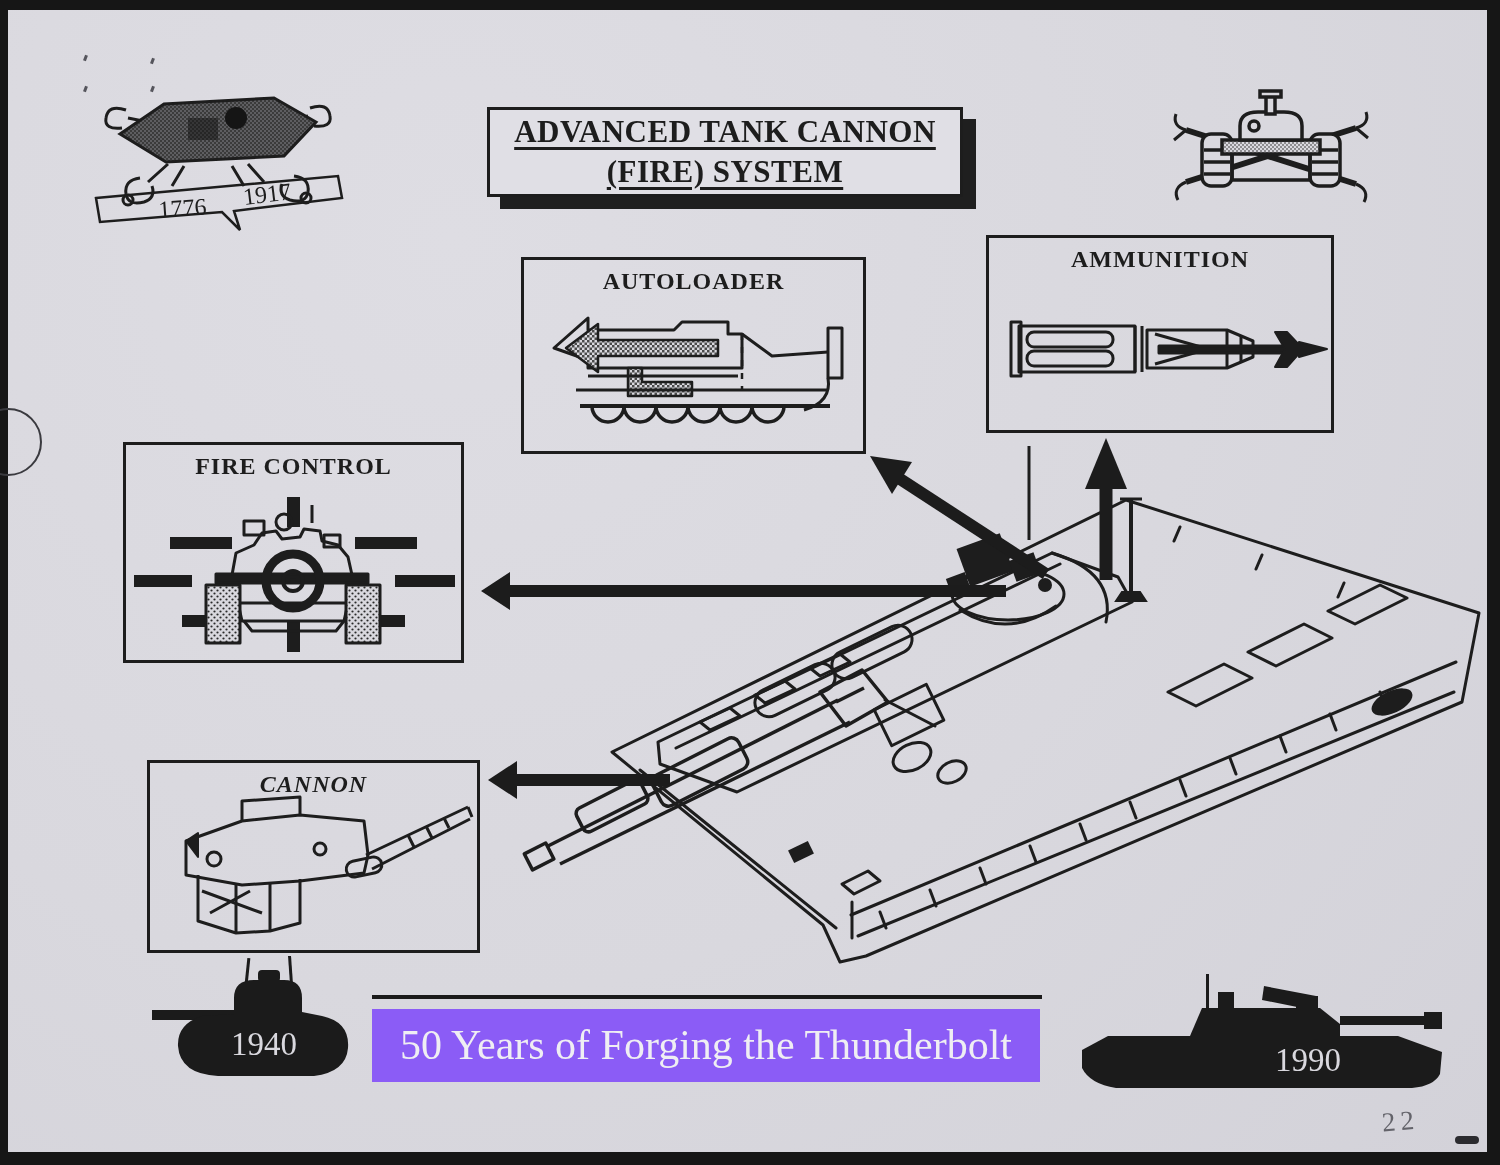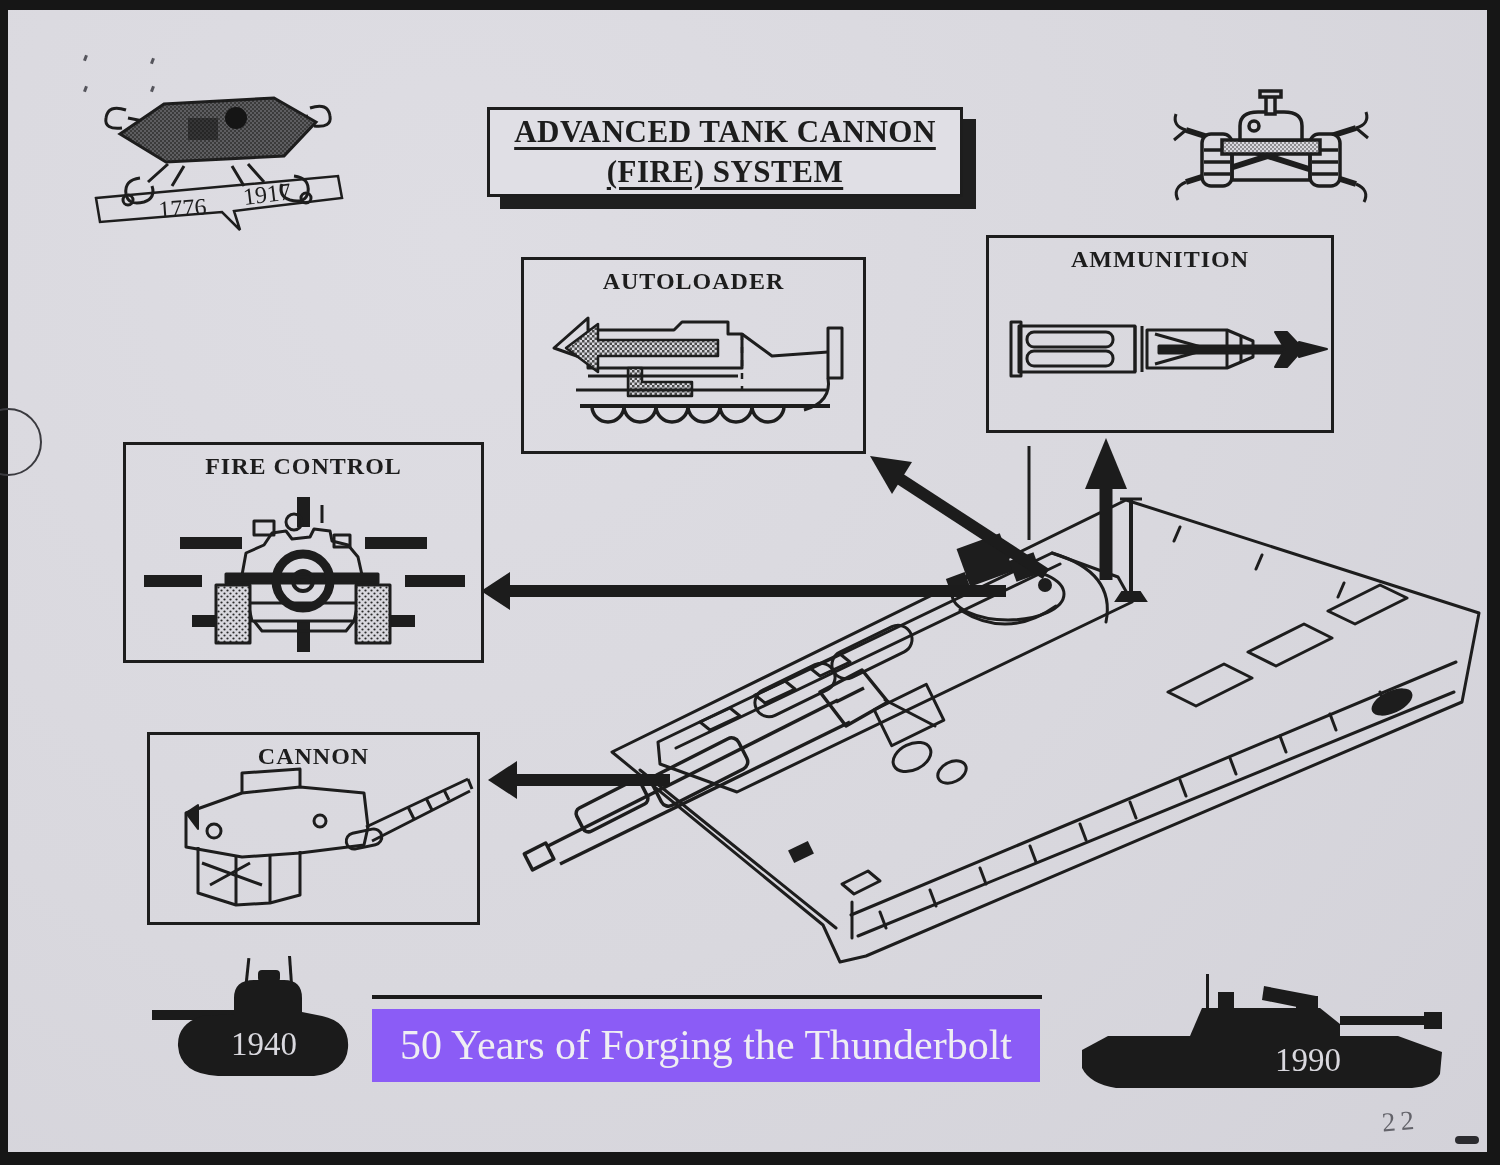--- a/index.html
+++ b/index.html
@@ -32,22 +32,22 @@
   
   .cbox{position:absolute;border:3px solid #1d1d1d;}
   .cbox-label{
     position:absolute;left:0;right:0;top:8px;text-align:center;
     font-size:24px;font-weight:bold;color:#1d1d1d;letter-spacing:1px;
   }
   .cbox-art{position:absolute;left:0;top:0;width:100%;height:100%;}
 
   #box-autoloader{left:521px;top:257px;width:339px;height:191px;}
   #box-ammunition{left:957px;top:235px;width:342px;height:192px;margin-left:29px;}
-  #box-firecontrol{left:123px;top:442px;width:335px;height:215px;padding-left:20px;}
-  #box-cannon{left:147px;top:732px;width:327px;height:187px;}
+  #box-firecontrol{left:123px;top:442px;width:335px;height:215px;}
+  #box-cannon{left:147px;top:760px;width:327px;height:187px;font-style:italic;}
 
   .overlay{position:absolute;left:0;top:0;width:1500px;height:1165px;}
   .corner-svg{position:absolute;}
 
   
   .footer-line{position:absolute;left:372px;top:995px;width:670px;height:4px;background:#1b1b1b;}
   .banner{
     position:absolute;left:372px;top:1009px;width:668px;height:73px;background:#8b5cf6;
     color:#efeef3;font-size:42px;text-align:center;line-height:72px;white-space:nowrap;
   }

